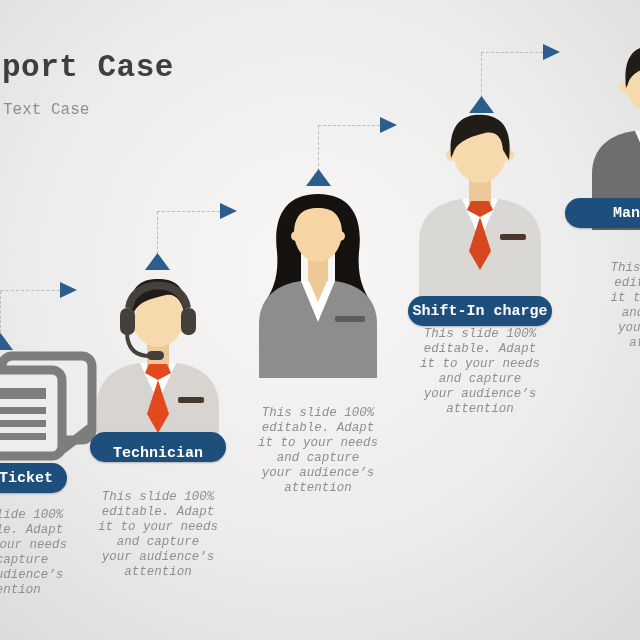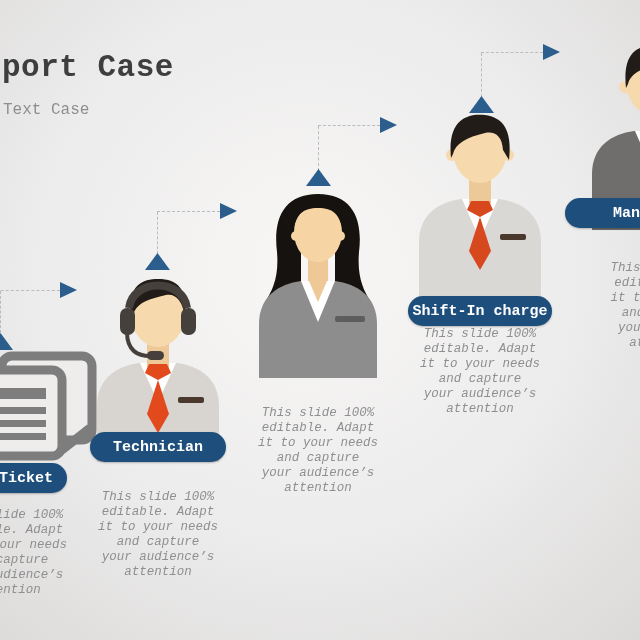--- a/index.html
+++ b/index.html
@@ -108,21 +108,21 @@
       <circle cx="47" cy="47" r="6" fill="#f6d9ad"></circle>
       <circle cx="103" cy="47" r="6" fill="#f6d9ad"></circle>
       <path d="M48 46 C44 12 60 7 75 7 C95 7 105 17 102 46 C100 28 92 21 83 23 C66 27 56 30 51 40 C49 43 48 44 48 46 Z" fill="#221c18"></path>
       <path d="M46 36 C50 6 100 6 104 36" stroke="#45403c" stroke-width="8" fill="none"></path>
       <rect x="37" y="36" width="15" height="27" rx="7" fill="#45403c"></rect>
       <rect x="98" y="36" width="15" height="27" rx="7" fill="#45403c"></rect>
       <path d="M44 60 C44 78 54 85 70 84" stroke="#45403c" stroke-width="4" fill="none"></path>
       <rect x="64" y="79" width="17" height="9" rx="4.5" fill="#45403c"></rect>
     </svg>
   </div>
-  <div class="pill" style="left:90px;top:432px;width:136px;">
+  <div class="pill" style="left:90px;top:432px;width:136px;align-items:flex-end;">
     <span>Technician</span>
   </div>
   <div class="desc" style="left:83px;top:490px;">
     <span>This slide 100%</span>
     <span>editable. Adapt</span>
     <span>it to your needs</span>
     <span>and capture</span>
     <span>your audience’s</span>
     <span>attention</span>
   </div>

